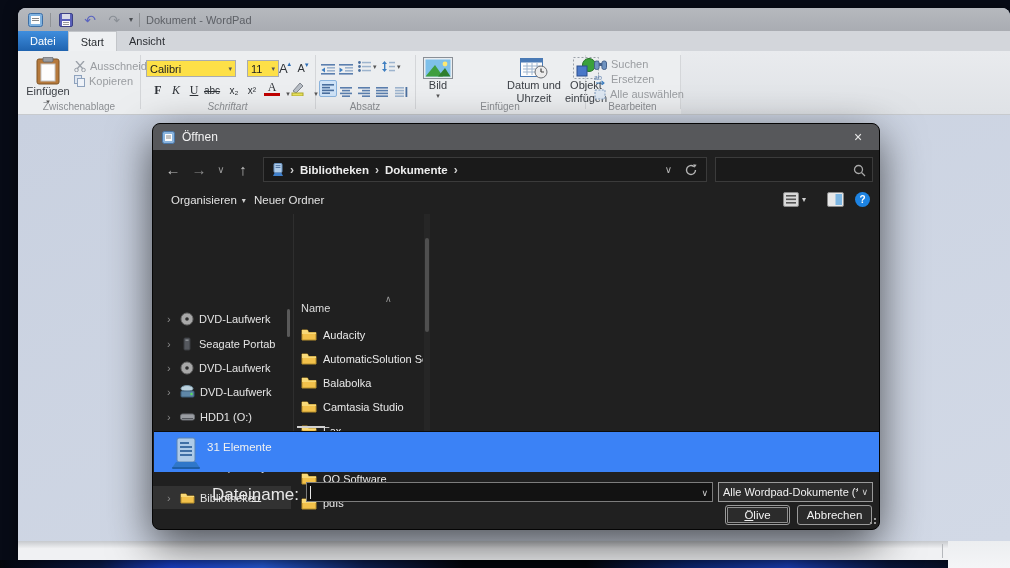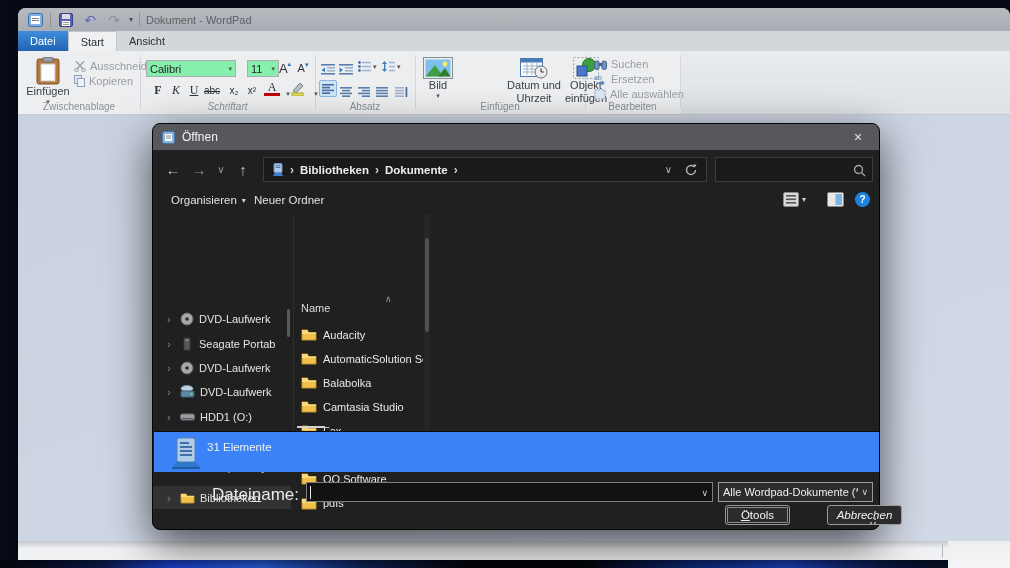--- a/index.html
+++ b/index.html
@@ -30,21 +30,21 @@
   .group-label{position:absolute;bottom:2px;font-size:10px;color:#8b8e92;text-align:center;}
   .ribbon-border{left:0;top:106px;width:992px;height:1px;background:#c7cace;}
   .docarea{left:0;top:107px;width:992px;height:426px;background:linear-gradient(160deg,#c9d1e0,#d2d9e6);}
   .statusbar{left:0;top:533px;width:992px;height:19px;background:linear-gradient(#c6c9cd,#f0f1f3 40%);
     display:flex;align-items:center;justify-content:flex-end;font-size:11px;color:#333;}
   .status-ext{left:948px;top:541px;width:62px;height:27px;background:linear-gradient(#eceef0,#f4f5f7);z-index:2;}
   .zoom-minus{width:13px;height:13px;border:1px solid #8a8d92;border-radius:50%;display:flex;align-items:center;justify-content:center;
     font-size:10px;color:#555;background:#fdfdfd;margin:0 8px 0 7px;line-height:1;}
   .status-sep{width:1px;height:14px;background:#b5b8bc;margin-right:8px;}
   
-  .combo{background:#86efac;border:1px solid #a9acb0;height:17px;display:flex;align-items:center;
+  .combo{background:#fde047;border:1px solid #a9acb0;height:17px;display:flex;align-items:center;
     font-size:11px;color:#222;padding:0 3px;justify-content:space-between;}
   .combo .car{font-size:7px;color:#555;margin-left:4px;}
   .fmt{font-size:12px;color:#2f3338;display:inline-flex;align-items:center;justify-content:center;height:16px;min-width:16px;}
   .small-caret{font-size:7px;color:#555;}
   .rlabel{font-size:11px;color:#9a9da1;}
   .bigbtn{display:flex;flex-direction:column;align-items:center;font-size:11px;color:#3c4046;text-align:center;line-height:1.15;}
   .selbox{background:#cfe3f7;border:1px solid #8ab3dd;border-radius:2px;}
   
   .dialog{left:152px;top:123px;width:728px;height:407px;background:#202020;border:1px solid #050505;border-radius:8px;
     box-shadow:0 14px 44px rgba(0,0,0,.65);z-index:10;color:#e6e6e6;}
@@ -572,22 +572,22 @@
       <div class="caret-line"></div>
       <span style="font-size:11px;"></span>
       <span class="abs" style="right:4px;top:5px;font-size:9px;color:#cfcfcf;">∨</span>
     </div>
     <div class="abs dlg-select" style="left:565px;top:358px;width:155px;">
       <span style="overflow:hidden;">Alle Wordpad-Dokumente (*.rtf</span>
       <span class="sc">∨</span>
     </div>
 
     <div class="abs dlg-btn focus" style="left:572px;top:381px;width:65px;height:20px;">
-      <span><u>Ö</u><span>tools</span></span>
-    </div>
-    <div class="abs dlg-btn" style="left:674px;top:381px;width:75px;height:20px;font-style:italic;">
+      <span><u>Ö</u><span>live</span></span>
+    </div>
+    <div class="abs dlg-btn" style="left:644px;top:381px;width:75px;height:20px;">
       <span>Abbrechen</span>
     </div>
 
     <div class="grip"></div>
   </div>
 
 </div>
 
 </body></html>

